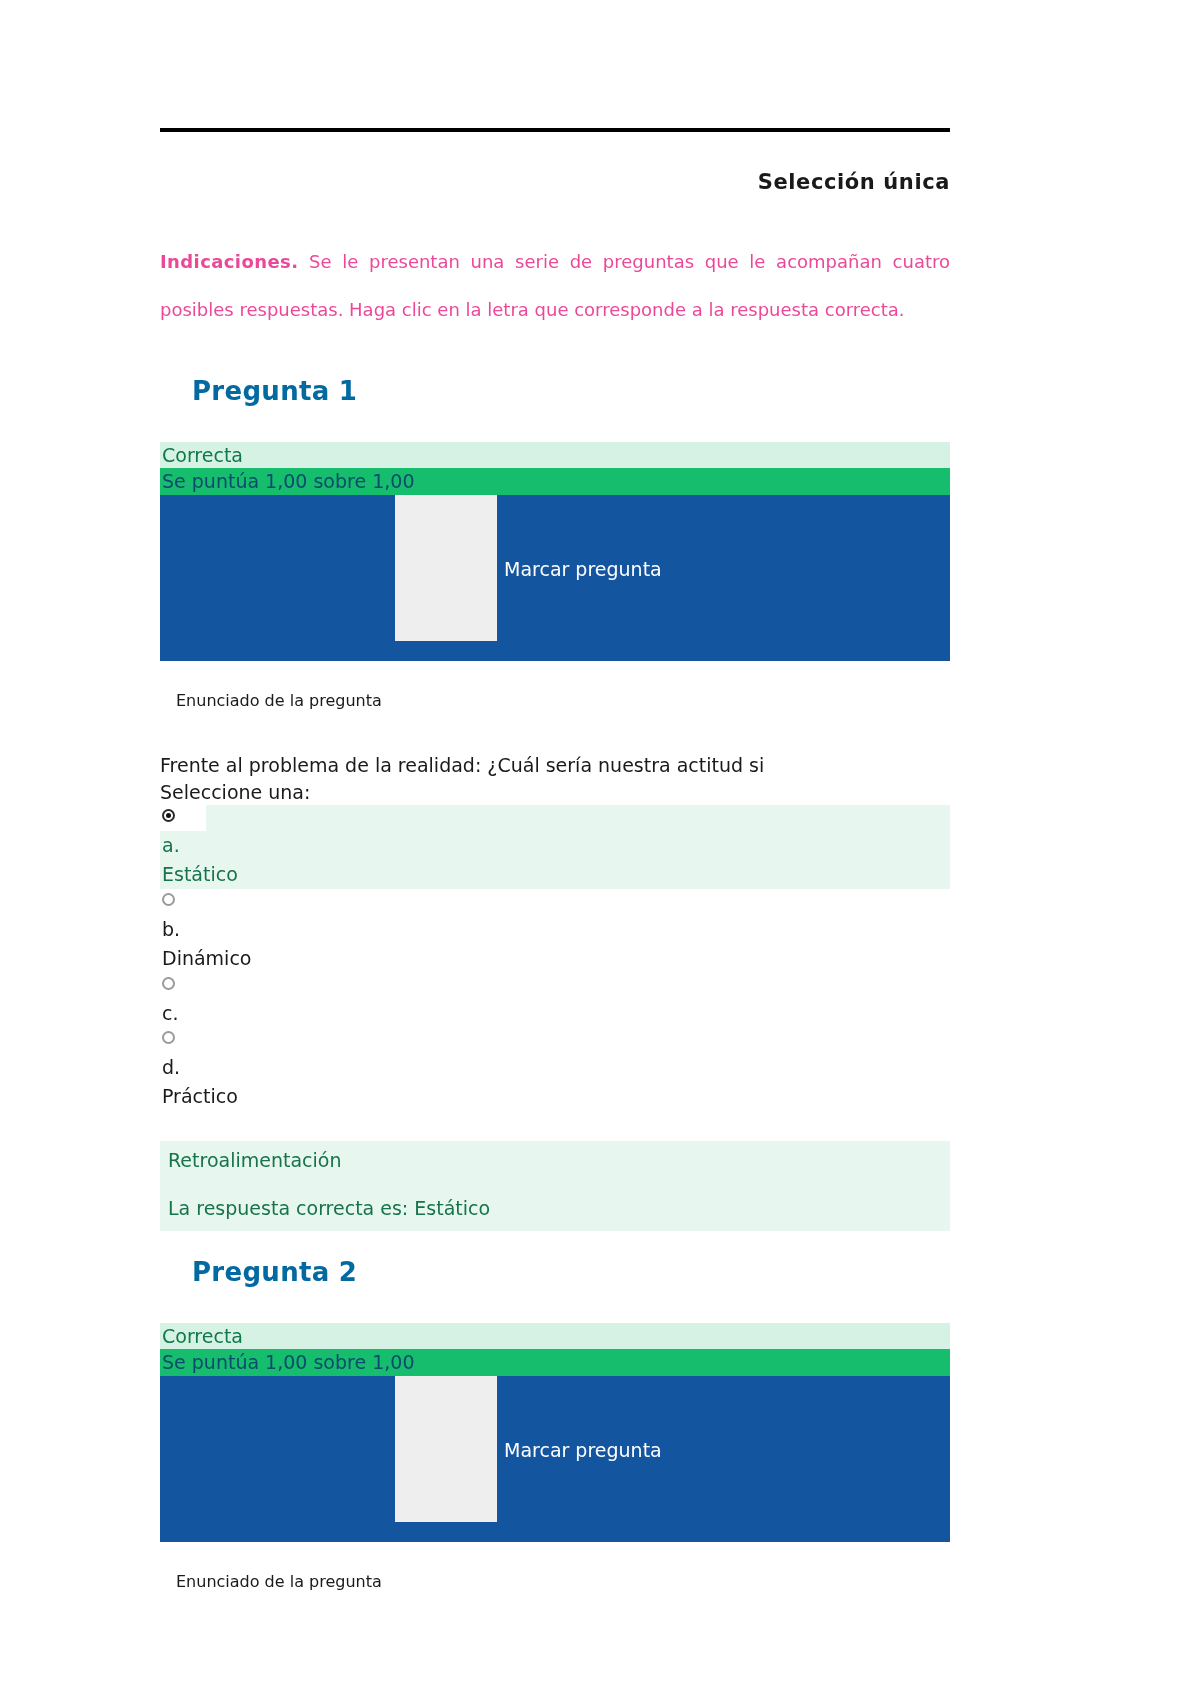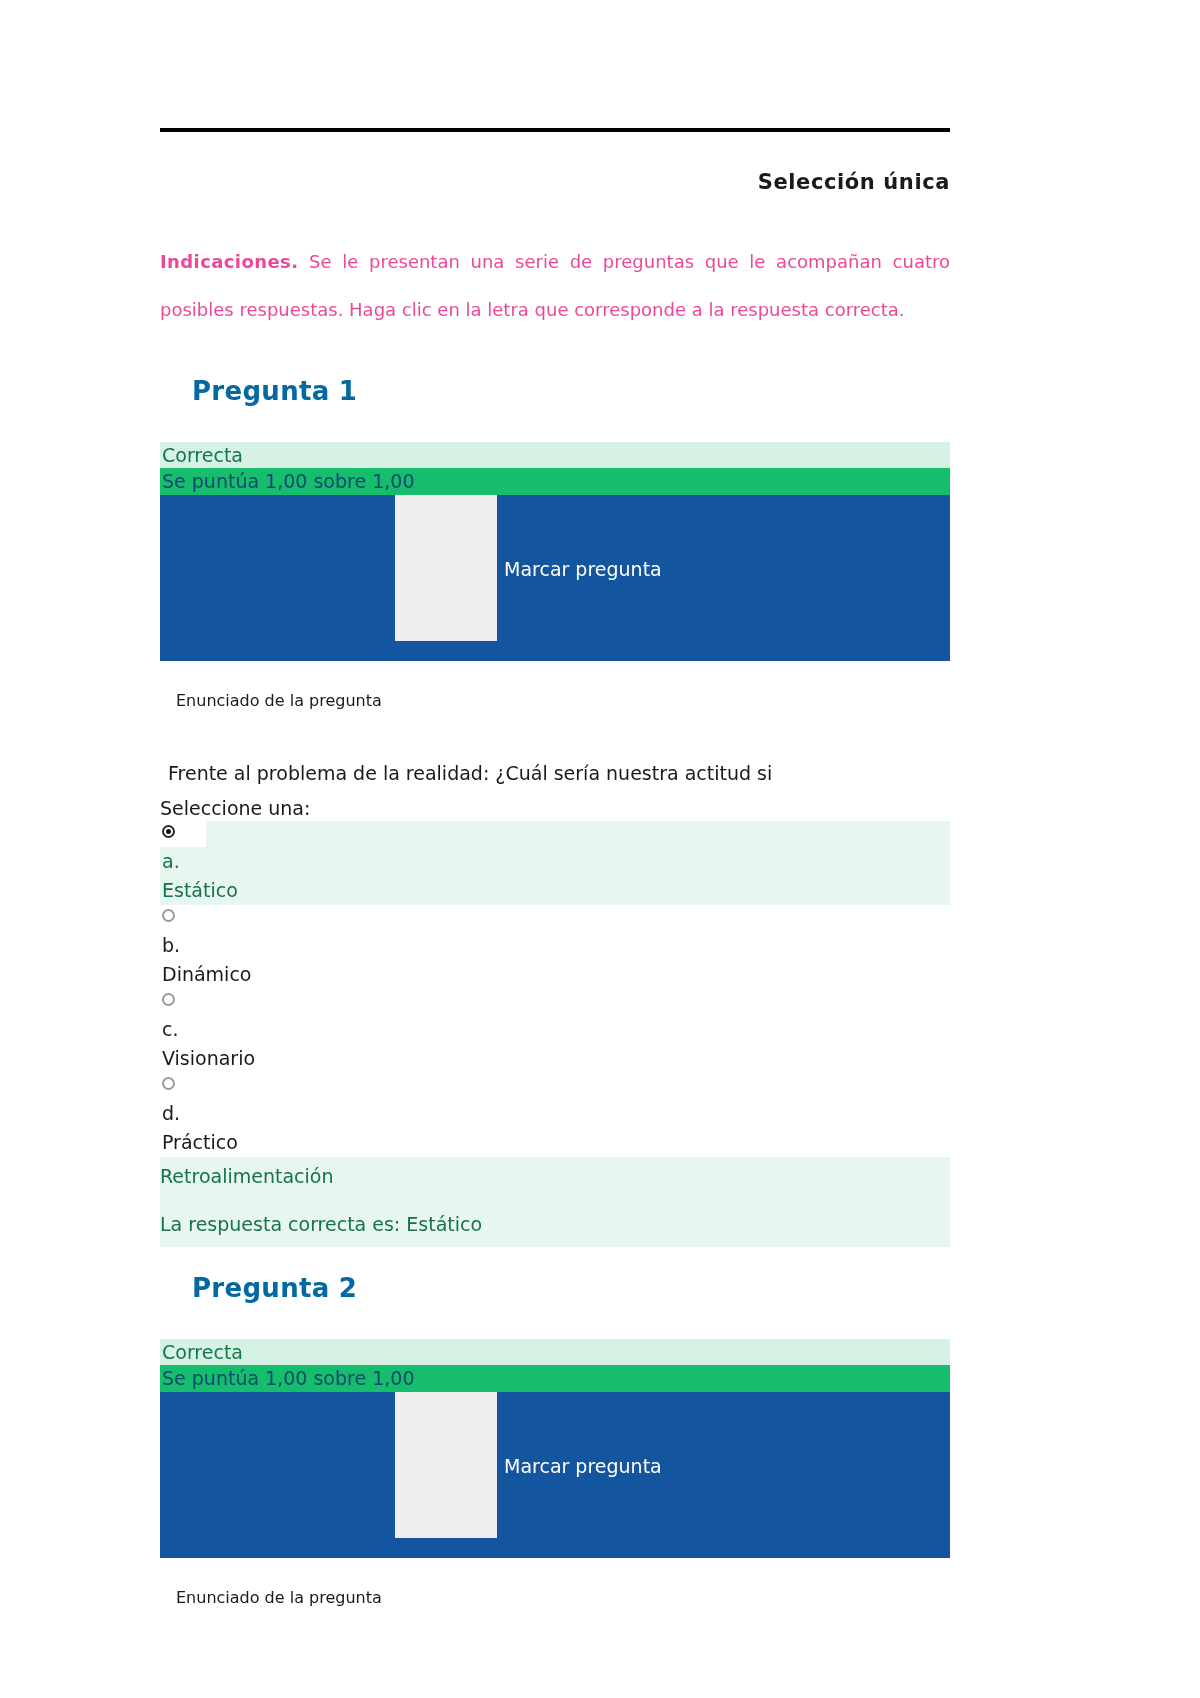--- a/index.html
+++ b/index.html
@@ -129,21 +129,21 @@
     font-size: 16px;
     line-height: 26px;
     color: #1a1a1a;
     margin: 16px;
     padding-top: 11px;
   }
   .q-text {
     font-size: 19px;
     line-height: 27px;
     color: #1a1a1a;
-    margin: 8px;
+    margin: 0;
   }
   .seleccione {
     font-size: 19px;
     line-height: 26px;
     color: #1a1a1a;
     margin: 0;
   }
 
   
   .option {
@@ -199,21 +199,22 @@
     padding-left: 2px;
   }
   .option.sel .opt-letter,
   .option.sel .opt-text {
     color: #16734a;
   }
 
   
   .feedback {
     background: #e7f6ee;
-    padding: 4px 2px 8px 0;
+    padding: 4px 2px 8px 8px;
+    margin-top: 30px;
   }
   .fb-title {
     font-size: 19px;
     line-height: 30px;
     color: #16734a;
     margin: 0;
   }
   .fb-body {
     font-size: 19px;
     line-height: 30px;
@@ -271,21 +272,20 @@
       </div>
       <p class="opt-letter">b.</p>
       <p class="opt-text">Dinámico</p>
     </div>
 
     <div class="option">
       <div class="radio-row">
         <span class="radio"></span>
       </div>
       <p class="opt-letter">c.</p>
-      <p class="opt-text">Visionario</p>
     </div>
 
     <div class="option">
       <div class="radio-row">
         <span class="radio"></span>
       </div>
       <p class="opt-letter">d.</p>
       <p class="opt-text">Práctico</p>
     </div>
 

